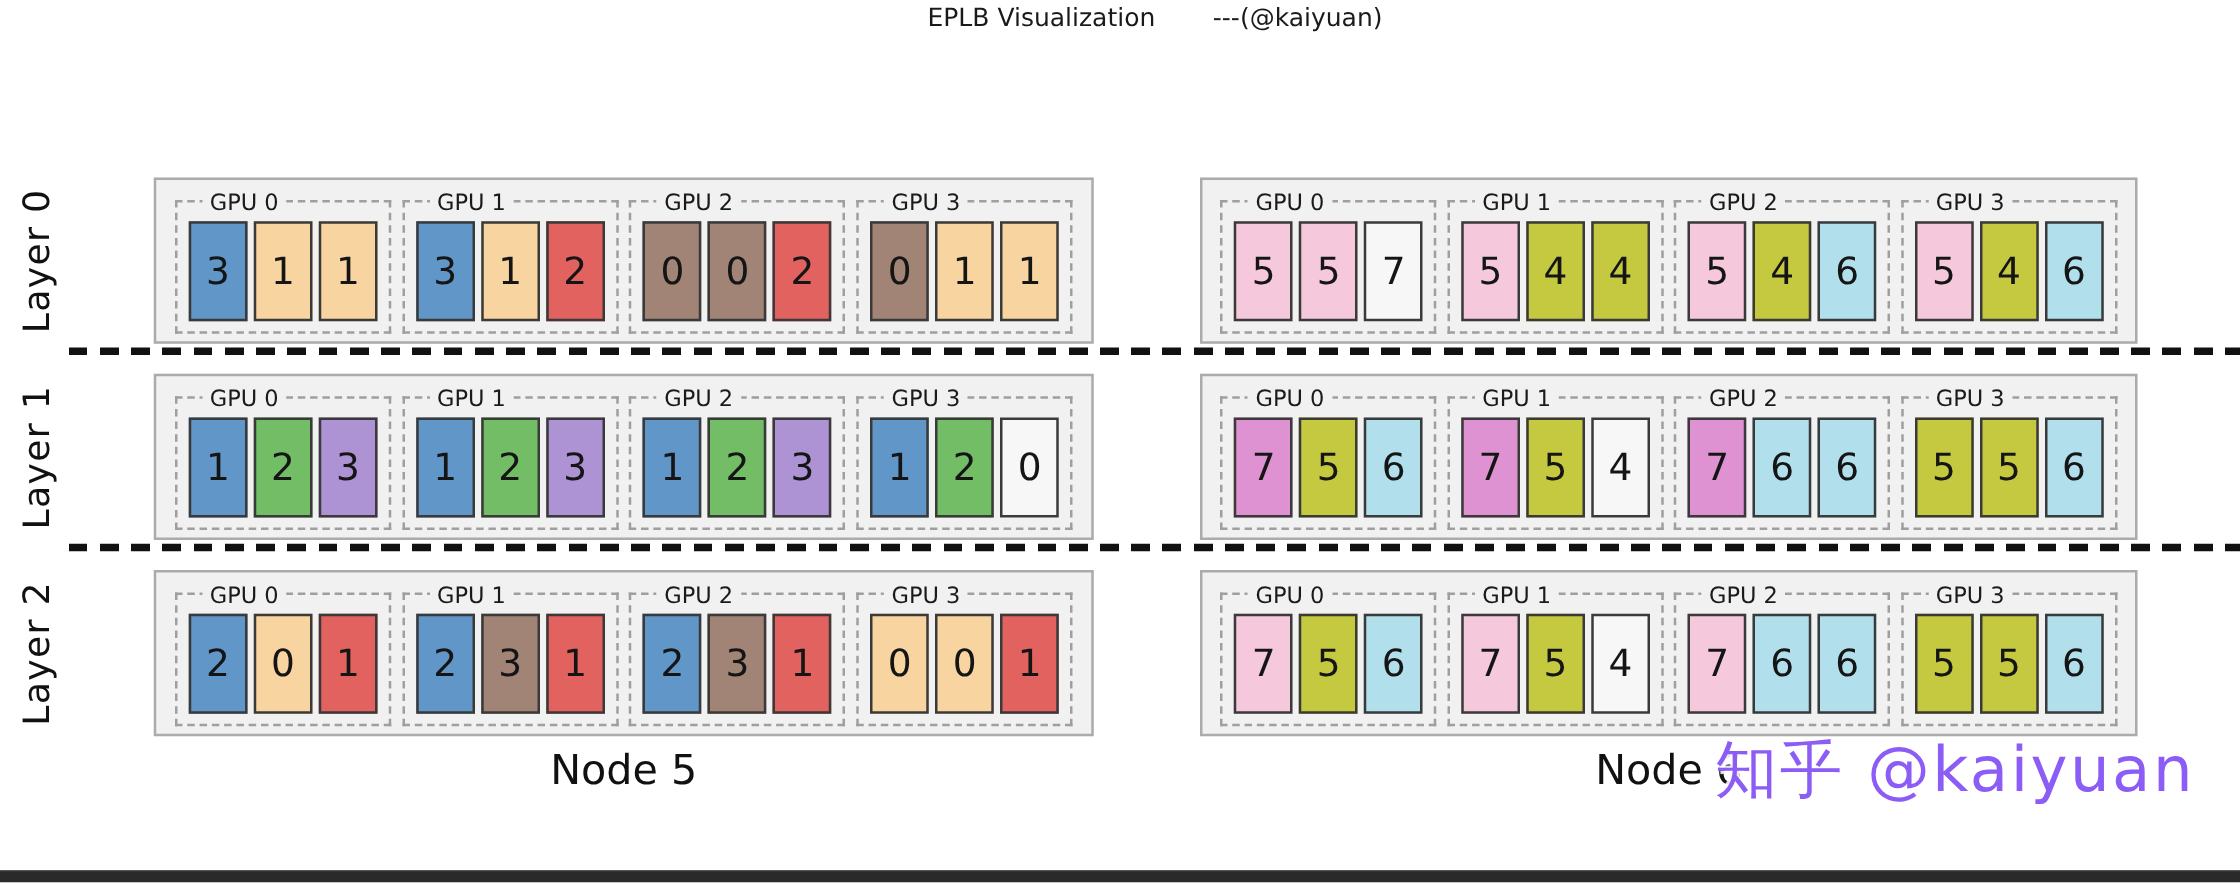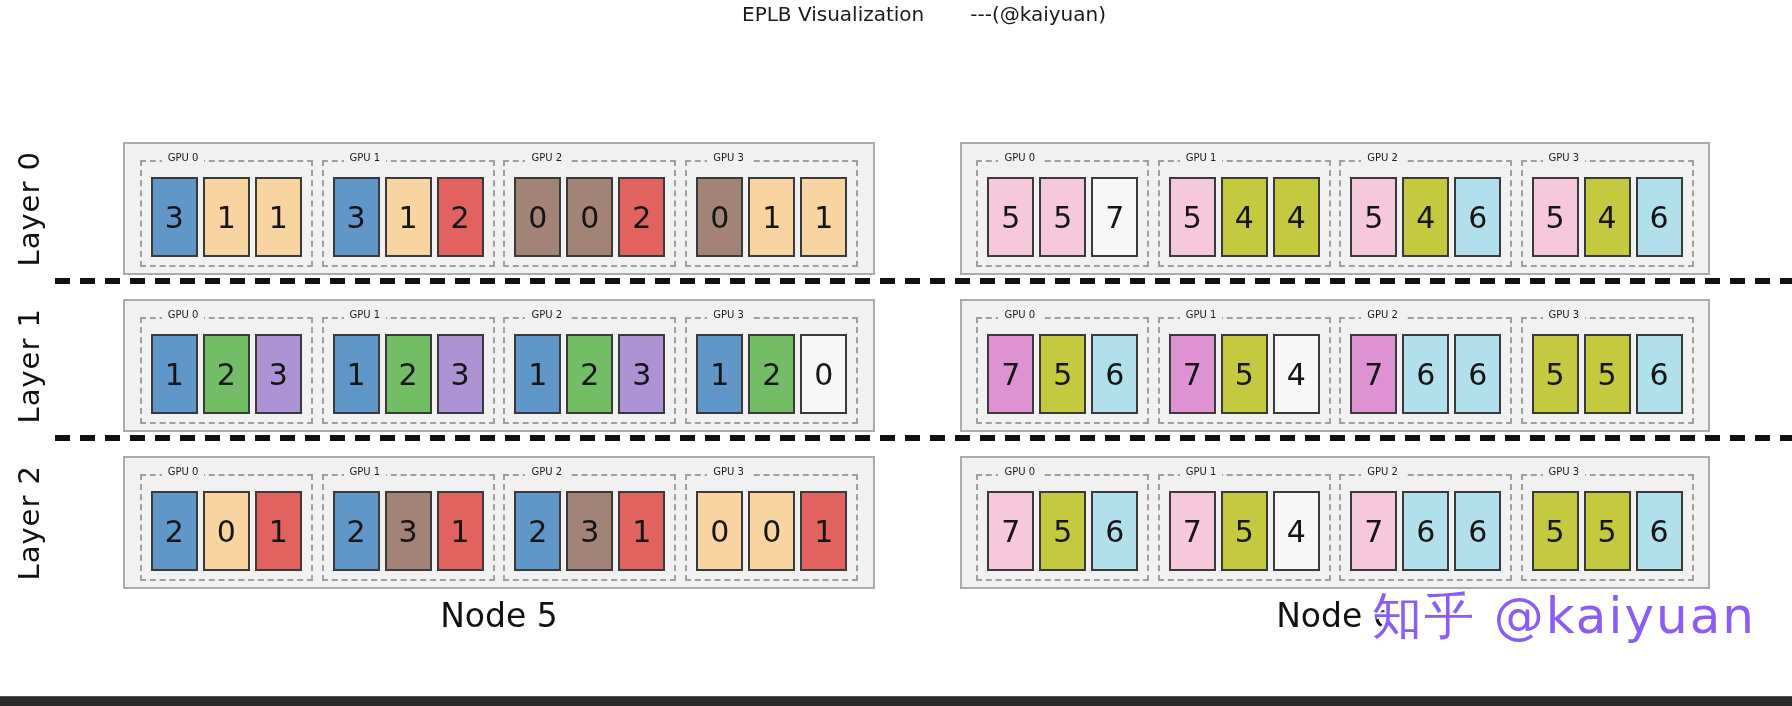--- a/index.html
+++ b/index.html
@@ -31,21 +31,21 @@
   }
   .panel.col0 { left:123px; width:752px; }
   .panel.col1 { left:960px; width:750px; }
   .gpu {
     position:relative; border:2px dashed #9f9f9f;
     padding:15px 9px 8px; margin-top:10px;
   }
   .gpu-label {
     position:absolute; top:-10px; left:20px;
     background:#f1f1f1; padding:0 6px;
-    font-size:10px; color:#1a1a1a; white-space:nowrap;
+    font-size:18px; color:#1a1a1a; white-space:nowrap;
   }
   .gpu-boxes { display:flex; gap:5px; }
   .expert {
     width:47px; height:80px; box-sizing:border-box;
     border:2px solid #3a3a3a;
     display:flex; align-items:center; justify-content:center;
     font-size:30px; color:#151515;
   }
   .separator {
     position:absolute; left:55px; right:0; height:6px;

